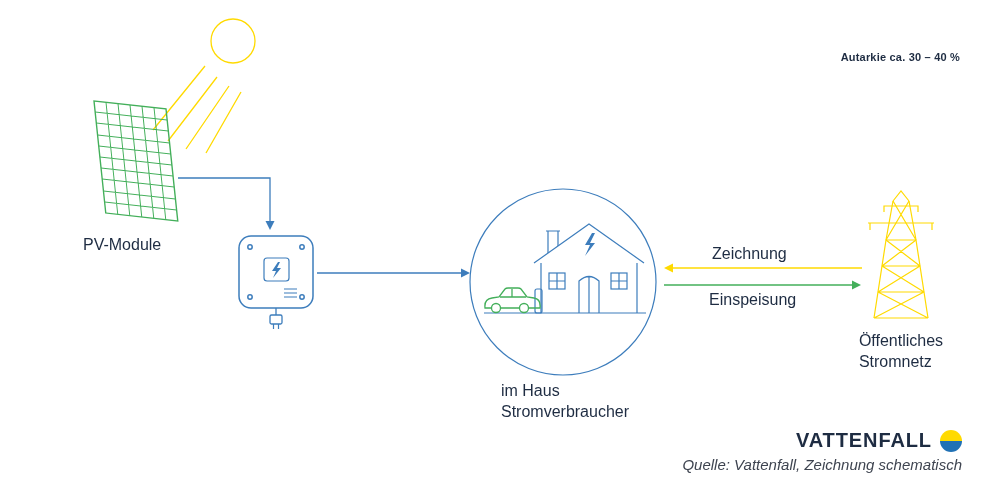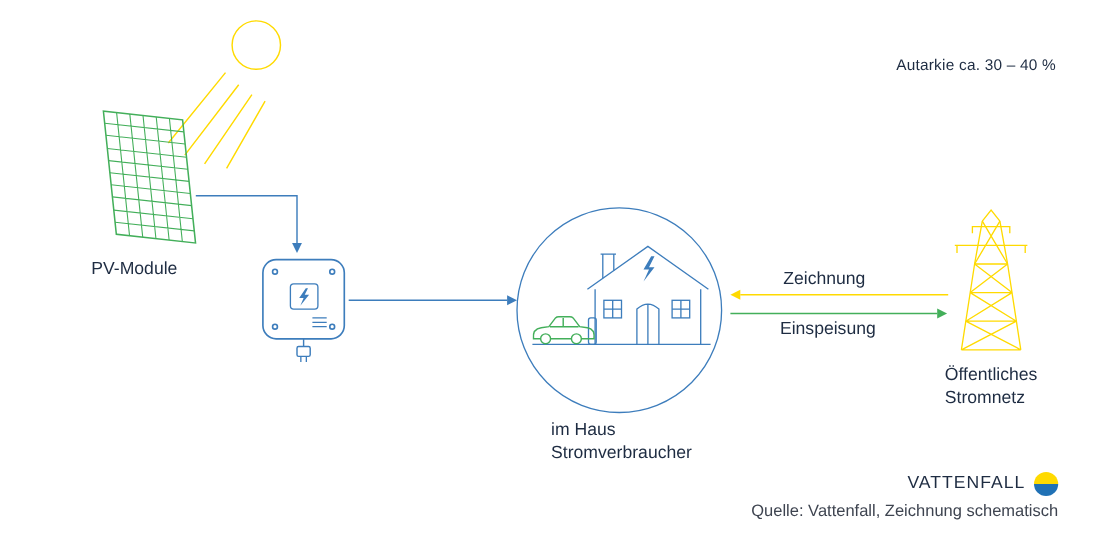--- a/index.html
+++ b/index.html
@@ -4,26 +4,26 @@
 <style>
   :root{
     --yellow:#FFDA00; --green:#43AF5A; --blue:#3D7DBC; --navy:#1E2C42; --logo_blue:#2071B5;
   }
   *{box-sizing:border-box}
   body{margin:0;background:#fff;font-family:"Liberation Sans",sans-serif;color:var(--navy)}
   .stage{position:relative;width:1000px;height:495px;background:#fff;overflow:hidden}
   svg.gfx{position:absolute;left:0;top:0}
   .lbl{position:absolute;font-size:16px;line-height:1.32;color:var(--navy);white-space:nowrap}
   .center{transform:translateX(-50%);text-align:left}
-  .autarky{font-weight:normal;font-size:14px;letter-spacing:.2px}
+  .autarky{font-weight:bold;font-size:11px;letter-spacing:.2px}
   .brand-row{position:absolute;display:flex;align-items:center;gap:8px}
-  .brand-text{font-weight:normal;font-size:16px;letter-spacing:.9px;color:var(--navy)}
+  .brand-text{font-weight:bold;font-size:20px;letter-spacing:.9px;color:var(--navy)}
   .brand-mark{width:22px;height:22px;border-radius:50%;
     background:linear-gradient(to bottom, var(--yellow) 0 50%, var(--logo_blue) 50% 100%)}
-  .source{position:absolute;font-size:15px;color:#3e4450}
+  .source{position:absolute;font-style:italic;font-size:15px;color:#3e4450}
   .sy{stroke:var(--yellow)} .sg{stroke:var(--green)} .sb{stroke:var(--blue)}
   .fy{fill:var(--yellow)} .fg{fill:var(--green)} .fb{fill:var(--blue)} .fw{fill:#fff}
 </style>
 </head>
 <body>
 
 <div class="stage">
 
   <svg class="gfx" width="1000" height="495" viewBox="0 0 1000 495">
 

